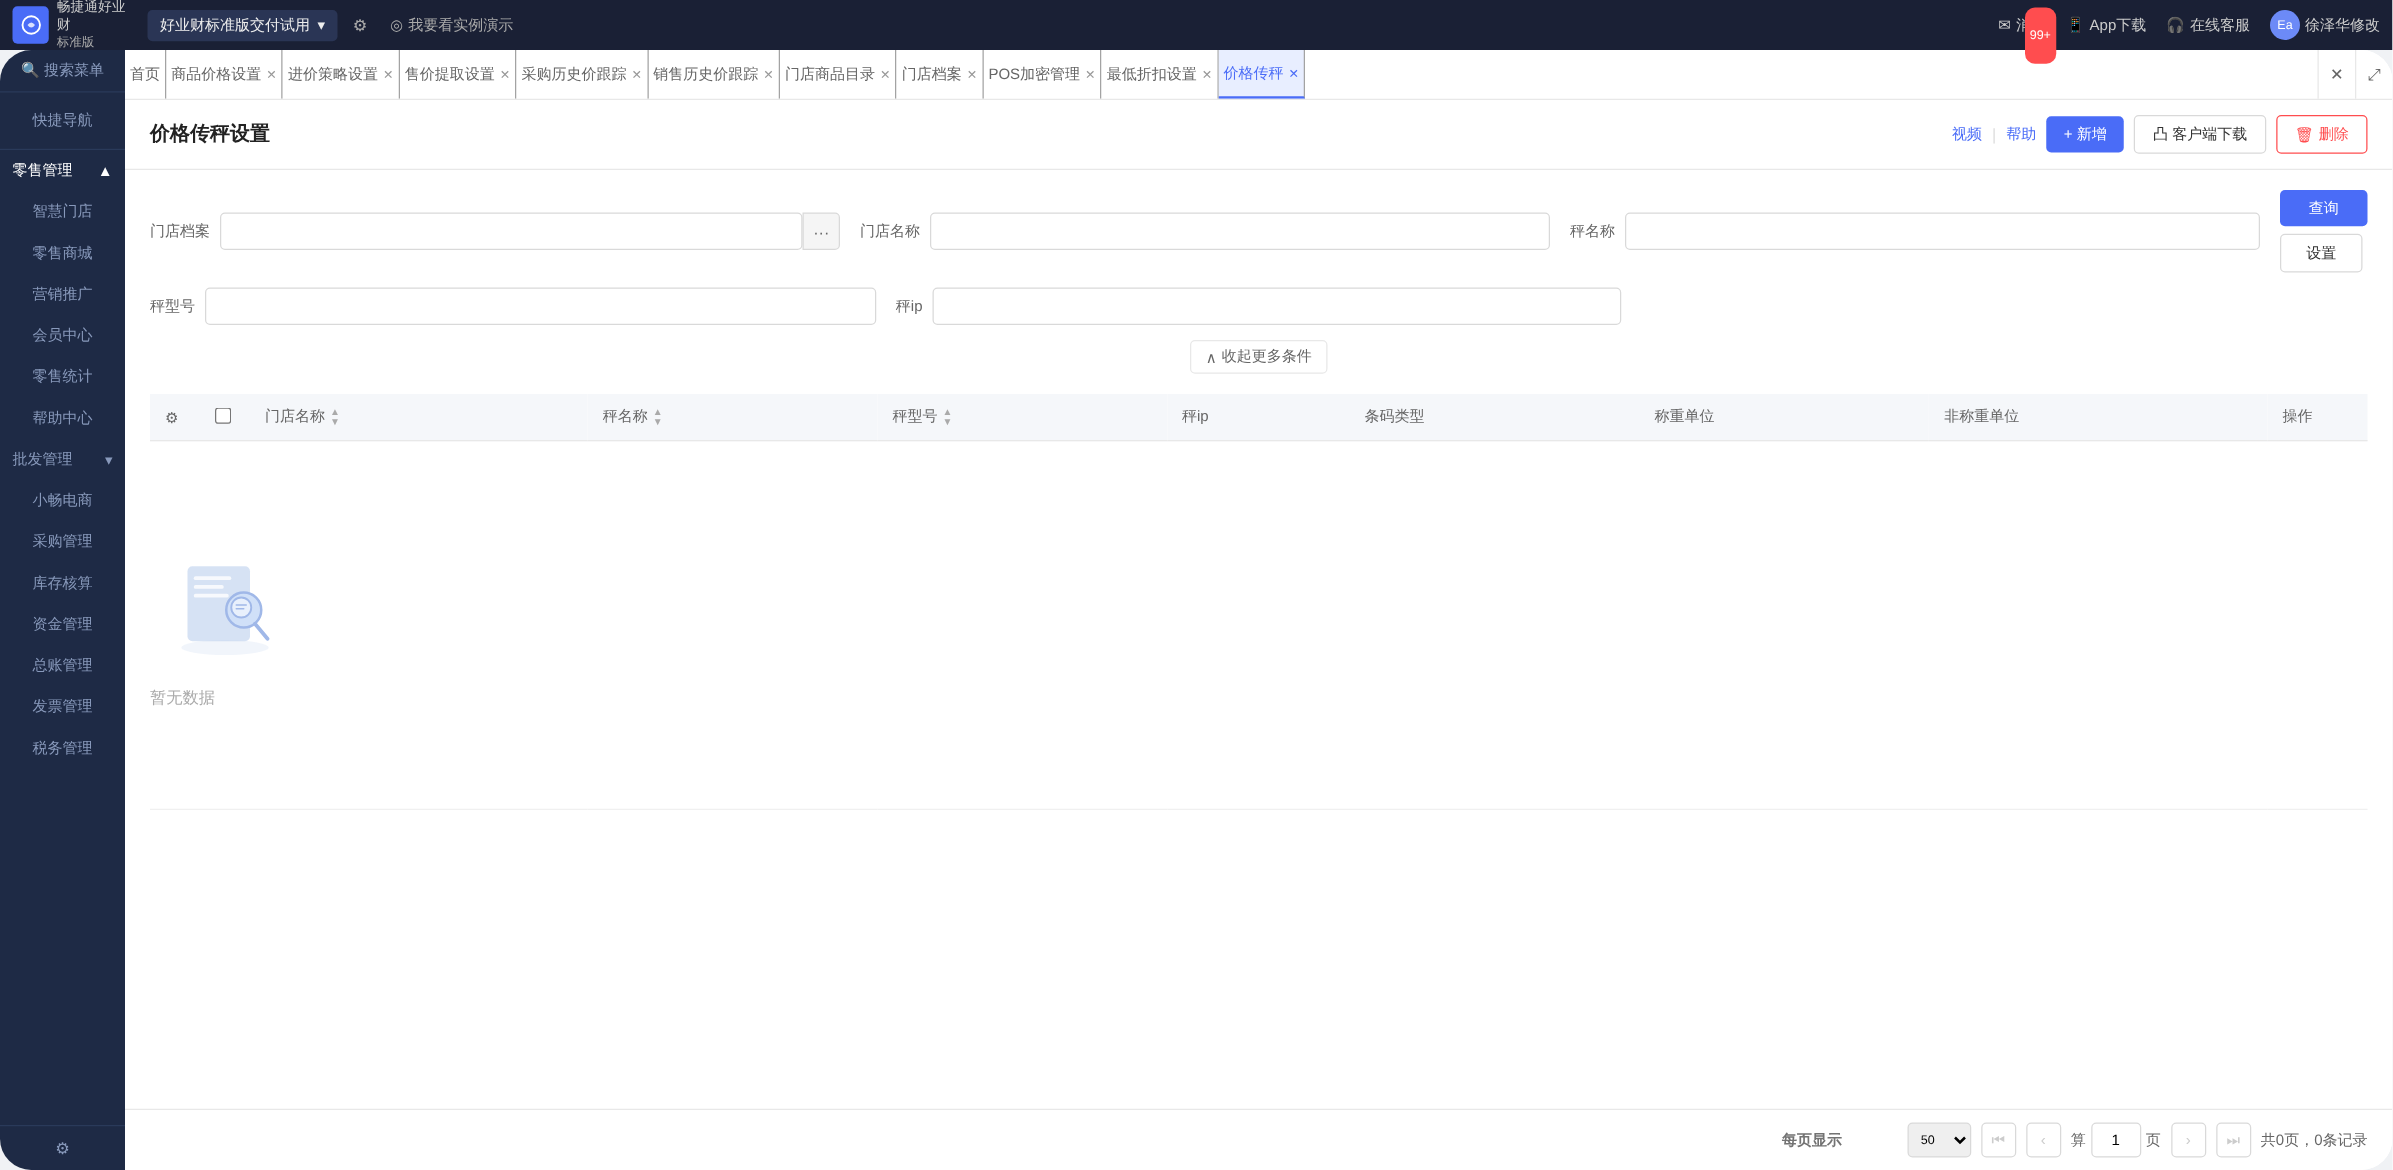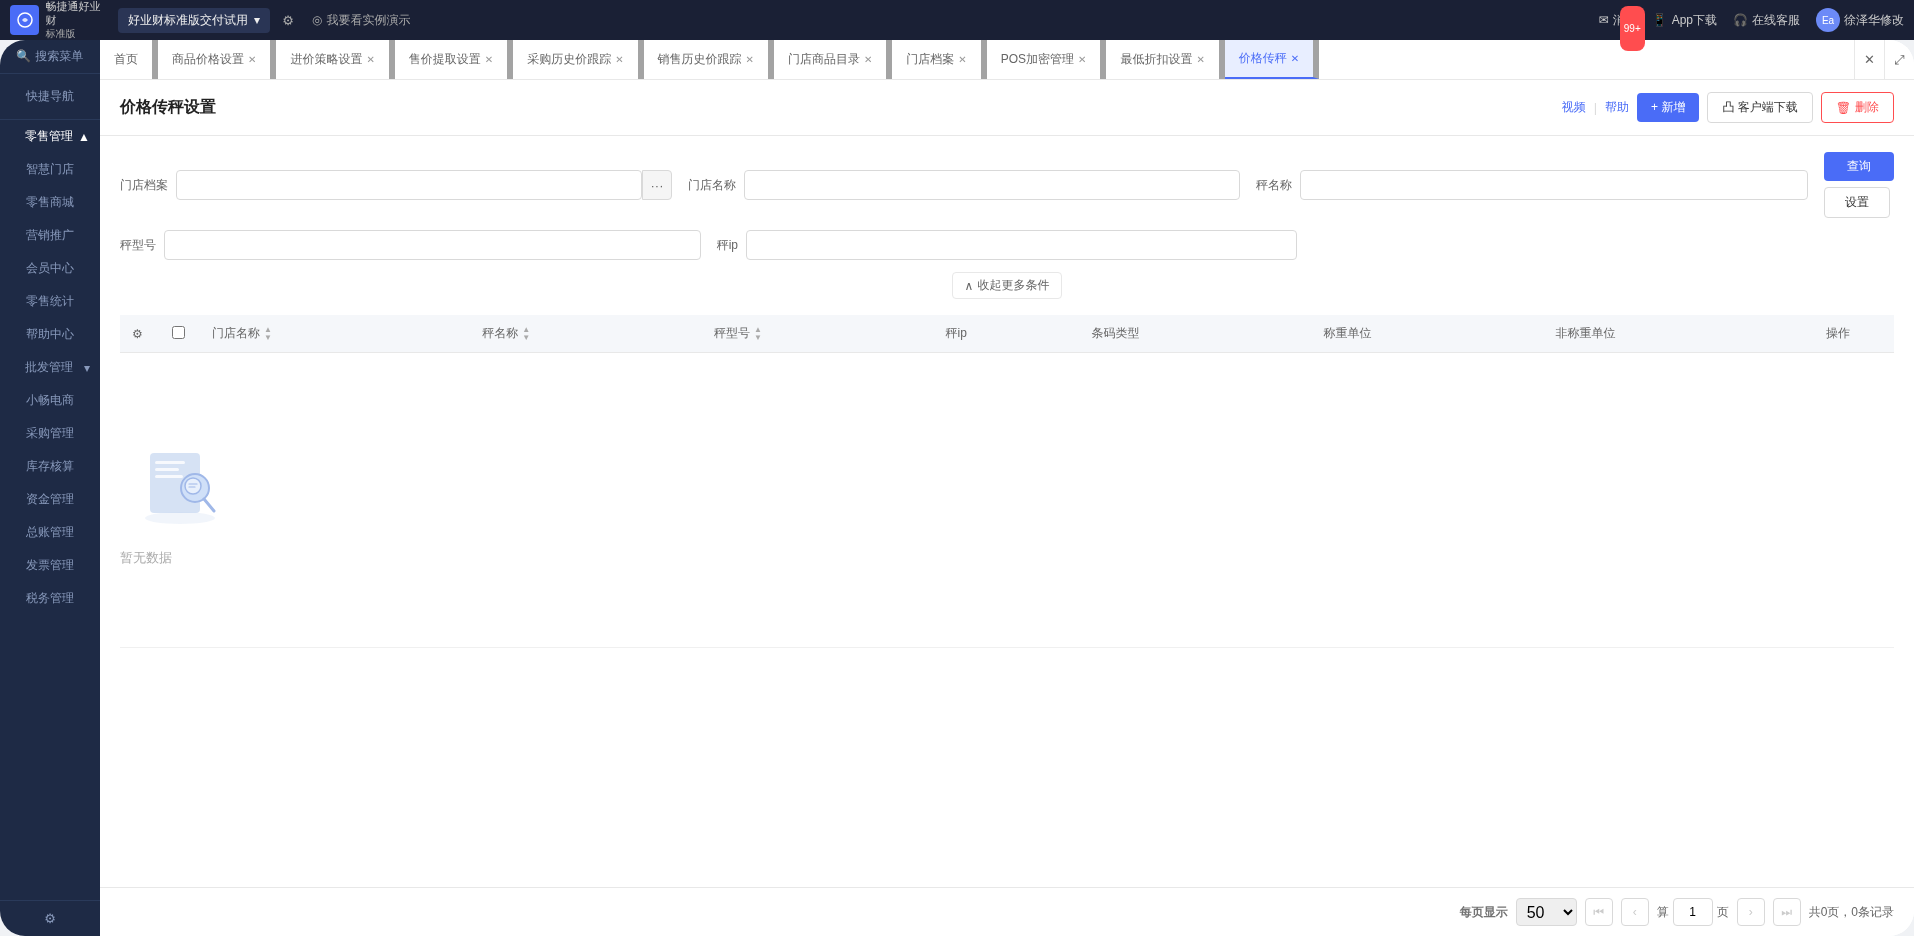--- a/index.html
+++ b/index.html
@@ -25,31 +25,31 @@
     .avatar-circle { width: 24px; height: 24px; background: #6c8af7; border-radius: 50%; display: flex; align-items: center; justify-content: center; color: #fff; font-size: 10px; }
 
     
     .main-wrapper { display: flex; flex: 1; overflow: hidden; border-radius: 25px; }
 
     
     .sidebar { width: 100px; background: #1e2a45; display: flex; flex-direction: column; flex-shrink: 0; }
     .sidebar-search { padding: 8px 6px; color: #8899bb; font-size: 12px; text-align: center; cursor: pointer; border-bottom: 1px solid #2a3a5a; }
     .sidebar-nav { padding: 6px 0; border-bottom: 1px solid #2a3a5a; }
     .sidebar-item { padding: 8px 6px; text-align: center; color: #8899bb; font-size: 12px; cursor: pointer; display: flex; align-items: center; justify-content: center; }
-    .sidebar-section { color: #8899bb; font-size: 12px; padding: 8px 6px; text-align: center; cursor: pointer; display: flex; align-items: center; justify-content: space-between; padding-left: 10px; padding-right: 10px; margin-left: 15px; }
+    .sidebar-section { color: #8899bb; font-size: 12px; padding: 8px 6px; text-align: center; cursor: pointer; display: flex; align-items: center; justify-content: space-between; padding-left: 10px; padding-right: 10px; }
     .sidebar-section.active { color: #fff; }
     .sidebar-sub-item { padding: 8px 6px; text-align: center; color: #8899bb; font-size: 12px; cursor: pointer; }
     .sidebar-bottom { margin-top: auto; padding: 10px; display: flex; justify-content: center; color: #8899bb; cursor: pointer; border-top: 1px solid #2a3a5a; }
 
     
     .page-area { flex: 1; display: flex; flex-direction: column; overflow: hidden; background: #fff; }
 
     
     .tab-bar { display: flex; align-items: center; background: #fff; border-bottom: 1px solid #e8e8e8; height: 40px; flex-shrink: 0; overflow: hidden; }
-    .tab-item { display: flex; align-items: center; padding: 0 14px; height: 100%; font-size: 12px; color: #666; cursor: pointer; border-right: 6px solid #a3a3a3; white-space: nowrap; gap: 4px; flex-shrink: 0; }
+    .tab-item { display: flex; align-items: center; padding: 0 4px; height: 100%; font-size: 12px; color: #666; cursor: pointer; border-right: 1px solid #a3a3a3; white-space: nowrap; gap: 4px; flex-shrink: 0; }
     .tab-item.active { background: #e8eeff; color: #4a6cf7; border-bottom: 2px solid #4a6cf7; }
     .tab-item .close-x { color: #999; font-size: 10px; cursor: pointer; }
     .tab-item.active .close-x { color: #4a6cf7; }
     .tab-bar-controls { margin-left: auto; display: flex; align-items: center; flex-shrink: 0; }
     .tab-ctrl-btn { width: 30px; height: 40px; display: flex; align-items: center; justify-content: center; cursor: pointer; color: #666; border-left: 1px solid #e8e8e8; }
 
     
     .page-header { display: flex; align-items: center; padding: 12px 20px; border-bottom: 1px solid #e8e8e8; background: #fff; flex-shrink: 0; }
     .page-title { font-size: 16px; font-weight: bold; color: #222; }
     .page-header-actions { margin-left: auto; display: flex; align-items: center; gap: 8px; }
@@ -81,21 +81,21 @@
     .sort-arrows { display: flex; flex-direction: column; font-size: 8px; color: #aaa; line-height: 1; }
 
     
     .empty-state { display: flex; flex-direction: column; align-items: flex-start; justify-content: center; padding: 80px 0; }
     .empty-icon { width: 120px; height: 100px; margin-bottom: 16px; }
     .empty-text { color: #aaa; font-size: 13px; }
 
     
     .pagination { display: flex; align-items: center; justify-content: flex-end; padding: 10px 20px; border-top: 1px solid #e8e8e8; background: #fff; flex-shrink: 0; gap: 8px; }
     .pagination-label { font-size: 12px; color: #737373; font-weight: bold; }
-    .pagination-select { height: 28px; border: 1px solid #d9d9d9; border-radius: 4px; padding: 0 6px; font-size: 16px; }
+    .pagination-select { height: 28px; border: 1px solid #d9d9d9; border-radius: 4px; padding: 0 6px; font-size: 10px; margin-left: 44px; }
     .pagination-btn { width: 28px; height: 28px; border: 1px solid #d9d9d9; border-radius: 4px; background: #fff; display: flex; align-items: center; justify-content: center; cursor: pointer; color: #666; font-size: 12px; }
     .pagination-btn.disabled { color: #ccc; cursor: not-allowed; }
     .pagination-info { display: flex; align-items: center; gap: 4px; font-size: 12px; color: #666; }
     .pagination-input { width: 40px; height: 28px; border: 1px solid #d9d9d9; border-radius: 4px; text-align: center; font-size: 12px; }
     .total-info { font-size: 12px; color: #666; }
   </style>
 </head>
 <body>
 
 <div class="app-container">

